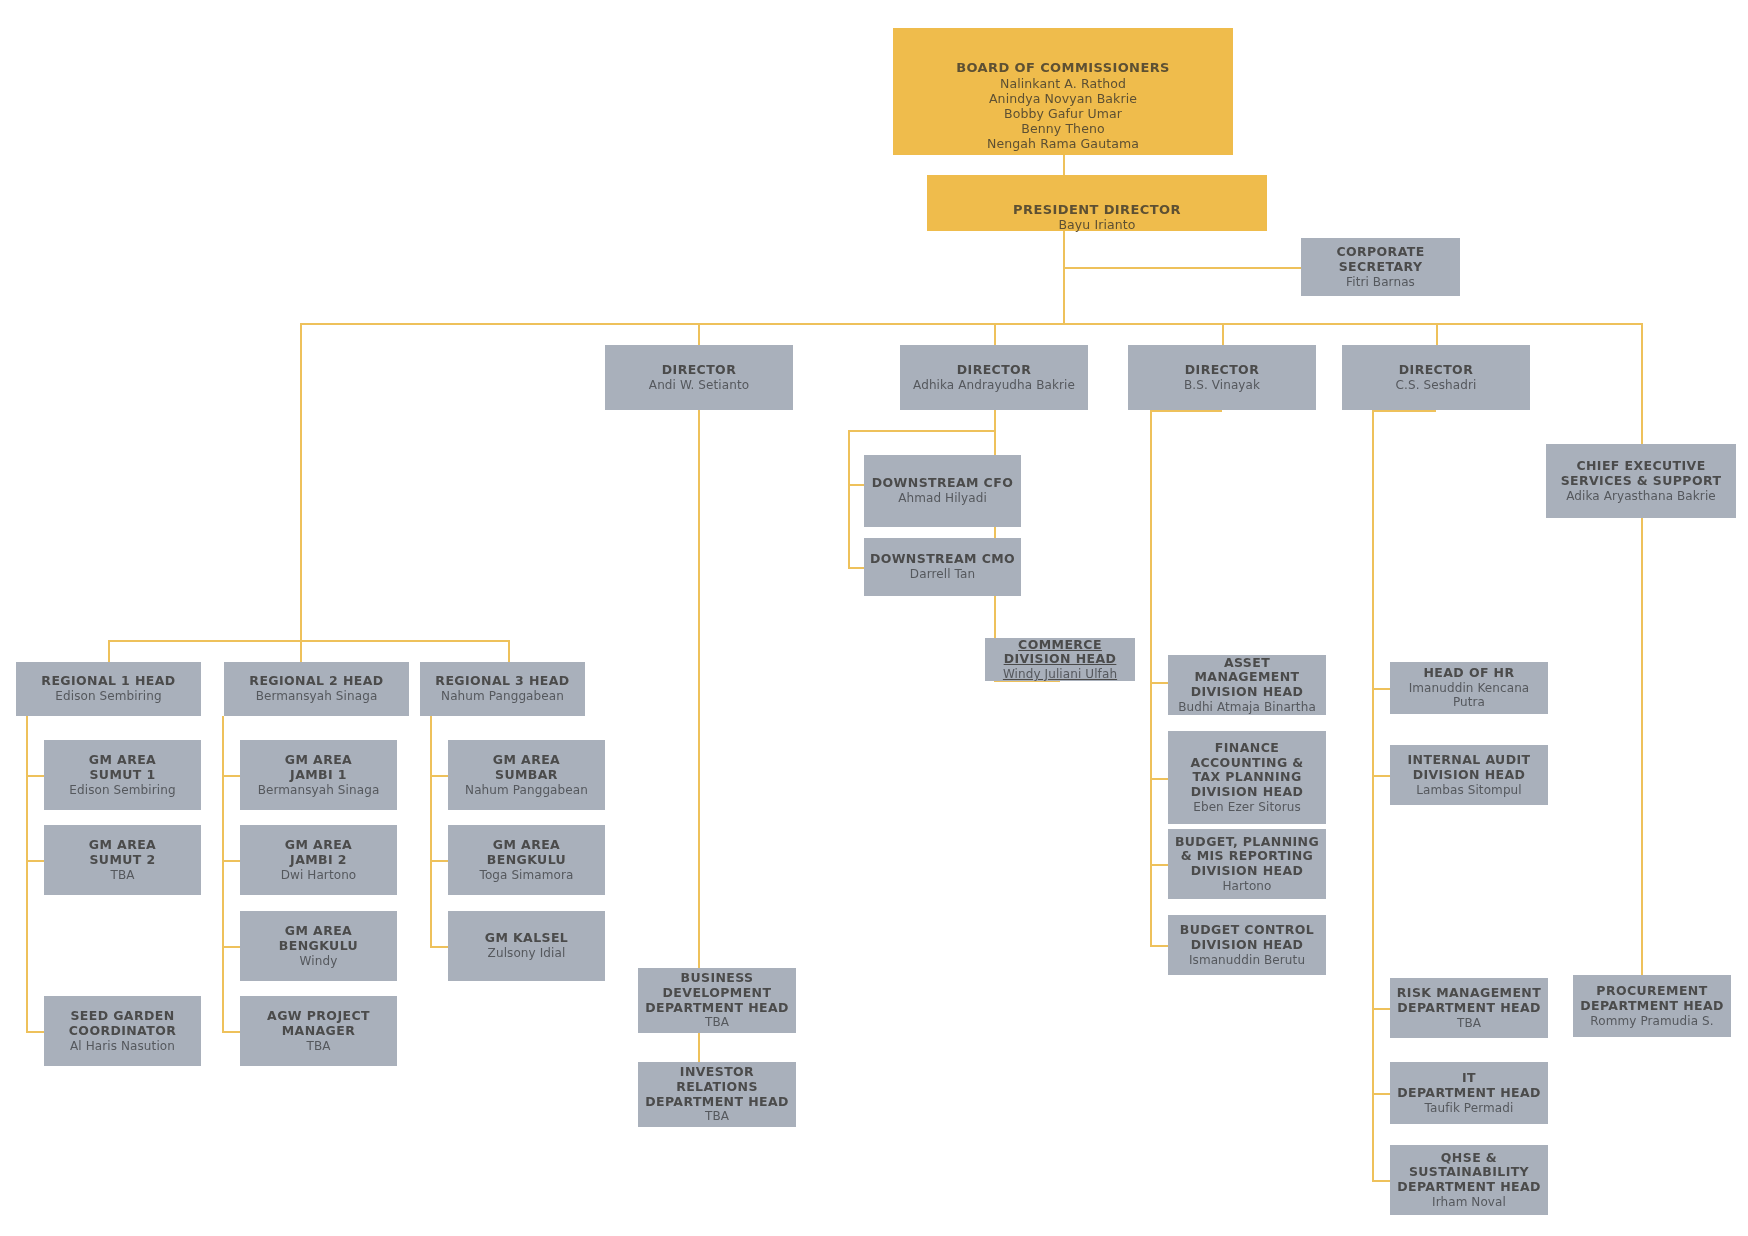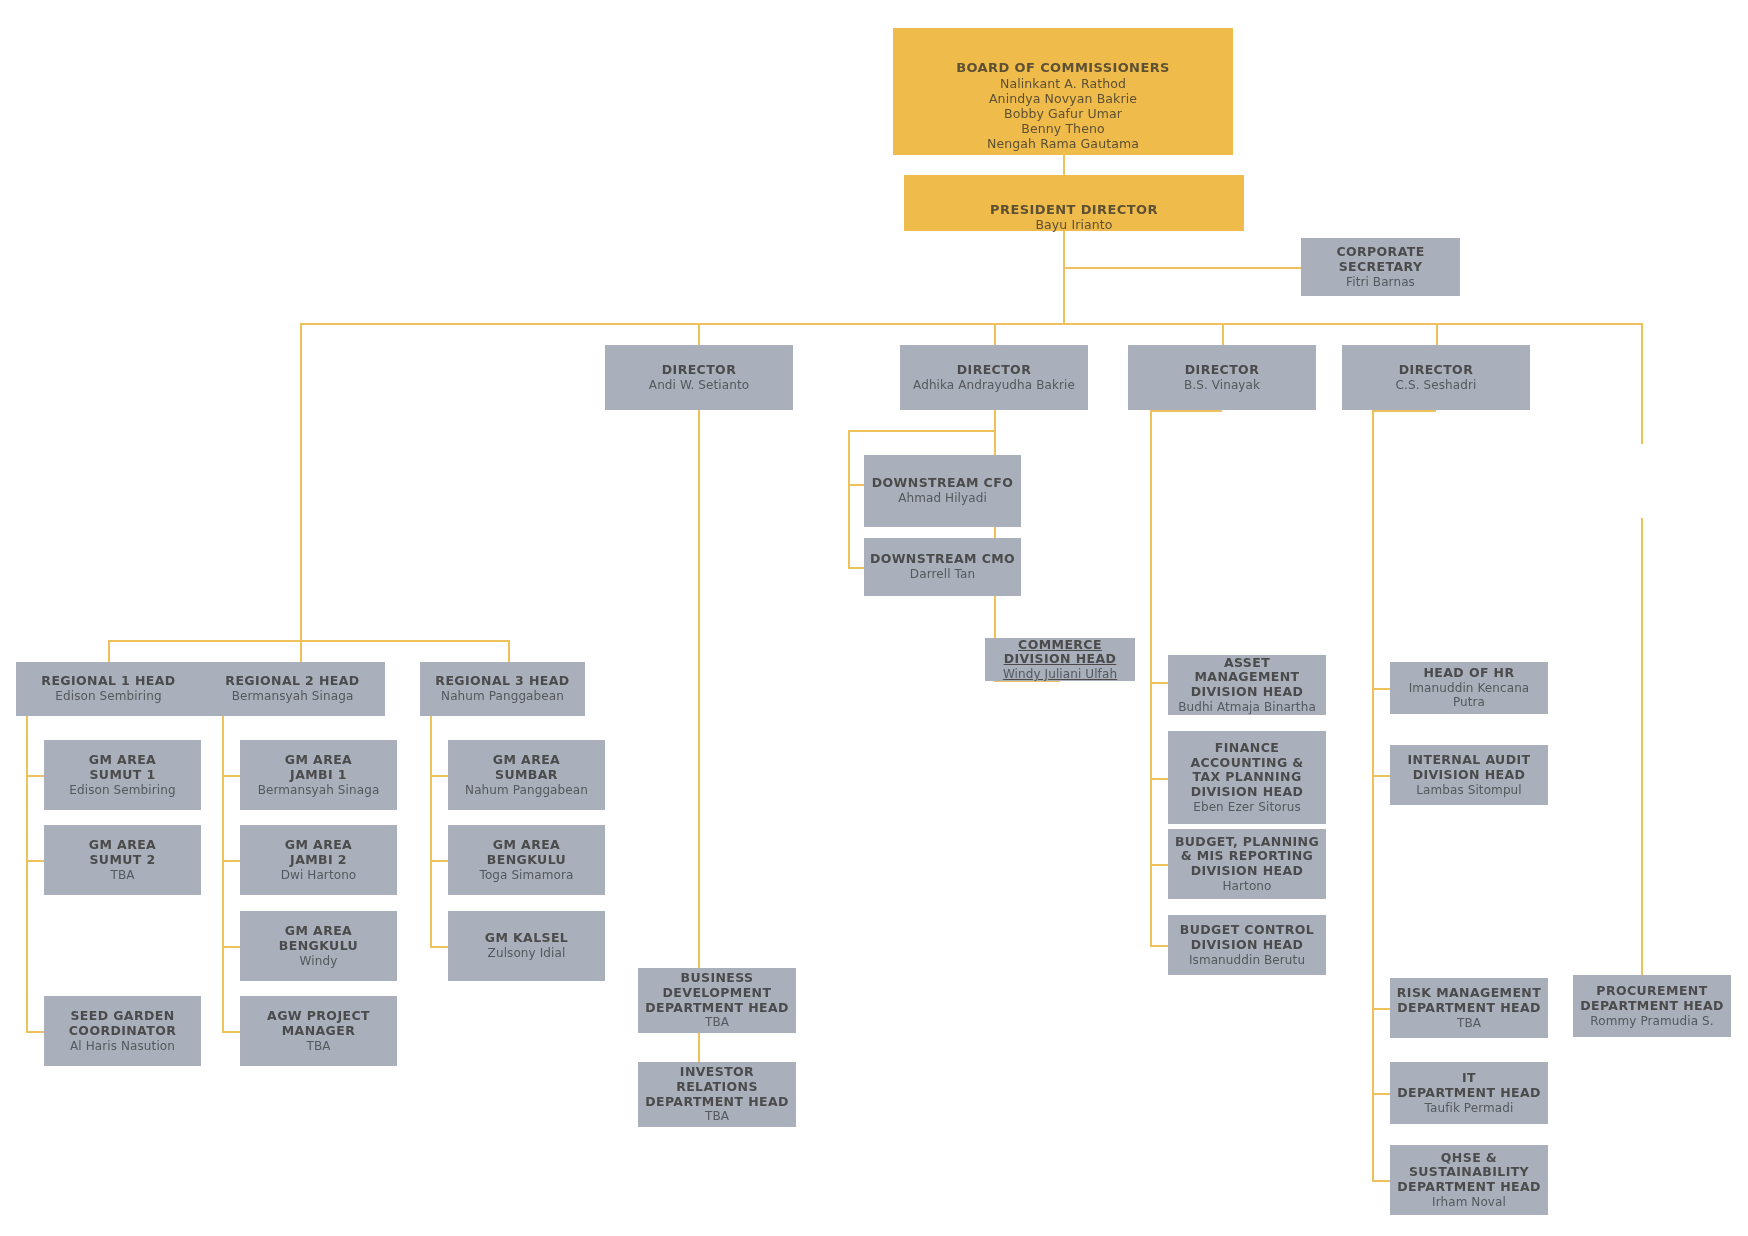--- a/index.html
+++ b/index.html
@@ -143,21 +143,21 @@
 
   <div class="node gold big" style="left:893px; top:28px; width:340px; height:127px;">
     <div class="title">BOARD OF COMMISSIONERS</div>
     <div class="person">Nalinkant A. Rathod
 Anindya Novyan Bakrie
 Bobby Gafur Umar
 Benny Theno
 Nengah Rama Gautama</div>
   </div>
 
-  <div class="node gold big" style="left:904px; top:175px; width:340px; height:56px;justify-content:center;">
+  <div class="node gold big" style="left:927px; top:175px; width:340px; height:56px;justify-content:center;">
     <div class="title">PRESIDENT DIRECTOR</div>
     <div class="person">Bayu Irianto</div>
   </div>
 
   <div class="node grey" style="left:1301px; top:238px; width:159px; height:58px;">
     <div class="title">CORPORATE
 SECRETARY</div>
     <div class="person">Fitri Barnas</div>
   </div>
 
@@ -174,20 +174,25 @@
   <div class="node grey" style="left:1128px; top:345px; width:188px; height:65px;">
     <div class="title">DIRECTOR</div>
     <div class="person">B.S. Vinayak</div>
   </div>
 
   <div class="node grey" style="left:1342px; top:345px; width:188px; height:65px;">
     <div class="title">DIRECTOR</div>
     <div class="person">C.S. Seshadri</div>
   </div>
 
+  <div class="node grey" style="left:1546px; top:444px; width:190px; height:74px;">
+    <div class="title">CHIEF EXECUTIVE
+SERVICES &amp; SUPPORT</div>
+    <div class="person">Adika Aryasthana Bakrie</div>
+  </div>
 
   <div class="node grey" style="left:864px; top:455px; width:157px; height:72px;">
     <div class="title">DOWNSTREAM CFO</div>
     <div class="person">Ahmad Hilyadi</div>
   </div>
 
   <div class="node grey" style="left:864px; top:538px; width:157px; height:58px;">
     <div class="title">DOWNSTREAM CMO</div>
     <div class="person">Darrell Tan</div>
   </div>
@@ -196,21 +201,21 @@
     <div class="title">COMMERCE
 DIVISION HEAD</div>
     <div class="person">Windy Juliani Ulfah</div>
   </div>
 
   <div class="node grey" style="left:16px; top:662px; width:185px; height:54px;">
     <div class="title">REGIONAL 1 HEAD</div>
     <div class="person">Edison Sembiring</div>
   </div>
 
-  <div class="node grey" style="left:200px; top:662px; width:185px; height:54px;">
+  <div class="node grey" style="left:224px; top:662px; width:185px; height:54px;">
     <div class="title">REGIONAL 2 HEAD</div>
     <div class="person">Bermansyah Sinaga</div>
   </div>
 
   <div class="node grey" style="left:420px; top:662px; width:165px; height:54px;">
     <div class="title">REGIONAL 3 HEAD</div>
     <div class="person">Nahum Panggabean</div>
   </div>
 
   <div class="node grey" style="left:44px; top:740px; width:157px; height:70px;">

